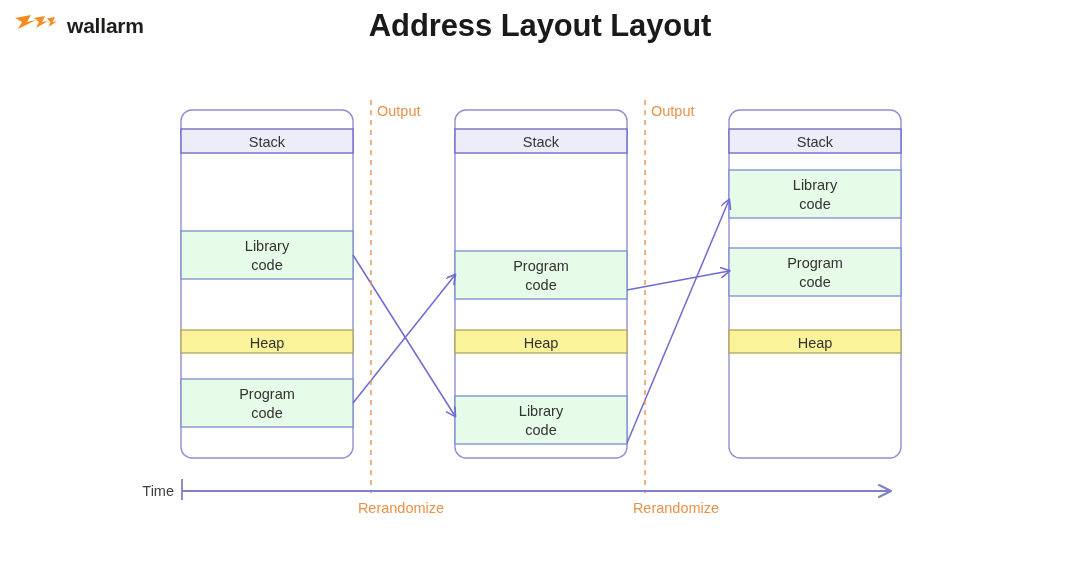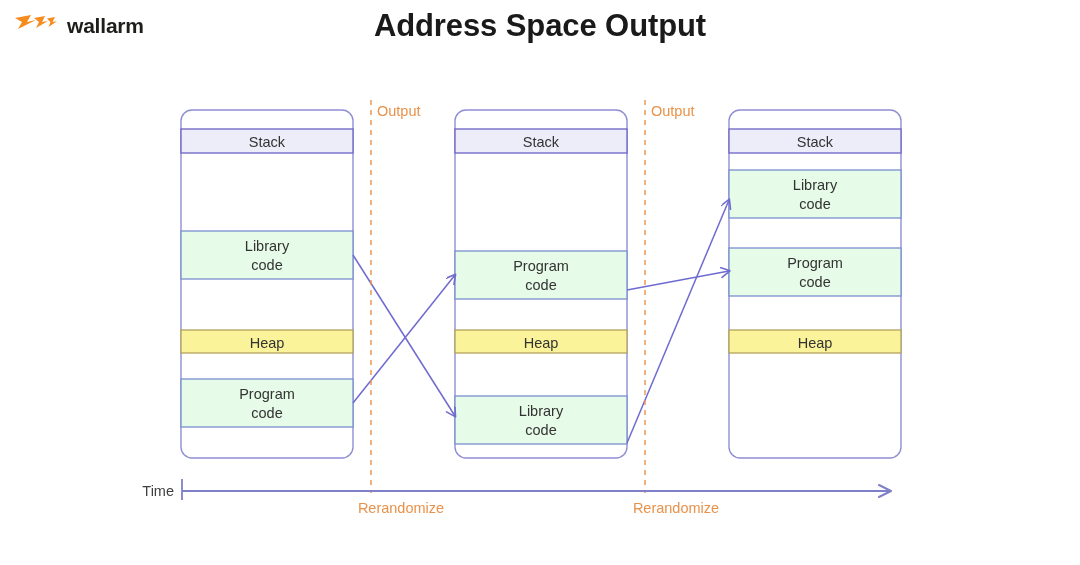--- a/index.html
+++ b/index.html
@@ -94,21 +94,21 @@
           <path d="M1 6 L17 3 L13 10 L22 8 L4 17 L8 10 Z"></path>
           <path d="M20 6 L31 4 L28 10 L34 9 L22 16 L25 10 Z"></path>
           <path d="M33 6.5 L41 5 L38.5 10 L43 9.2 L34.5 15 L36.5 10.2 Z"></path>
         </g>
       </svg>
     </span>
     <span class="brand-text">wallarm</span>
   </div>
 
   <div class="title">
-    <span class="ln">Address Space Output</span>
+    <span class="ln">Address Layout Layout</span>
   </div>
 
   <svg id="canvas" width="1080" height="565" viewBox="0 0 1080 565" xmlns="http://www.w3.org/2000/svg">
 
     <defs>
       <marker id="arrowOpen" markerWidth="12" markerHeight="12" refX="9" refY="5" orient="auto" markerUnits="userSpaceOnUse">
         <path d="M1,0 L10,5 L1,10" fill="none" stroke="#6f6bd0" stroke-width="1.6" stroke-linecap="round" stroke-linejoin="round"></path>
       </marker>
       <marker id="arrowAxis" markerWidth="16" markerHeight="16" refX="12" refY="7" orient="auto" markerUnits="userSpaceOnUse">
         <path d="M1,1 L13,7 L1,13" fill="none" stroke="#8080c8" stroke-width="2" stroke-linecap="round" stroke-linejoin="round"></path>

